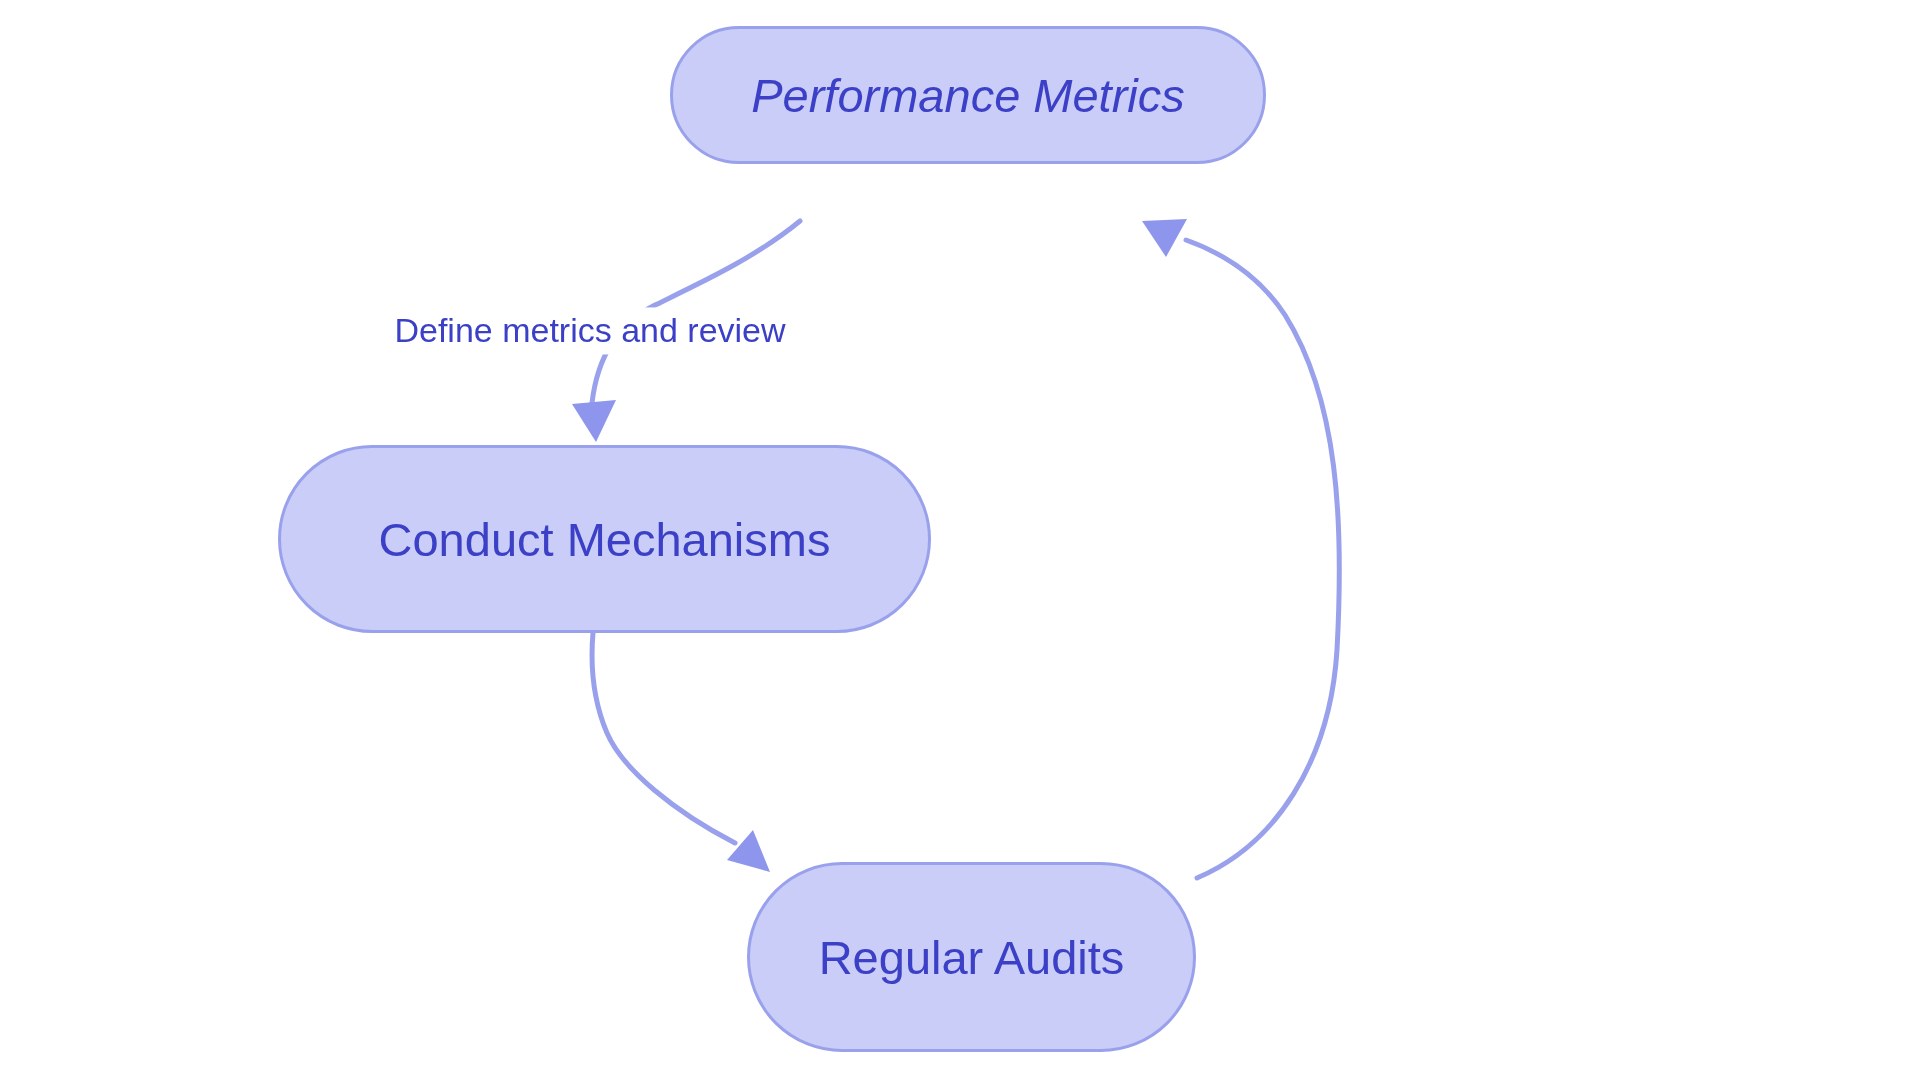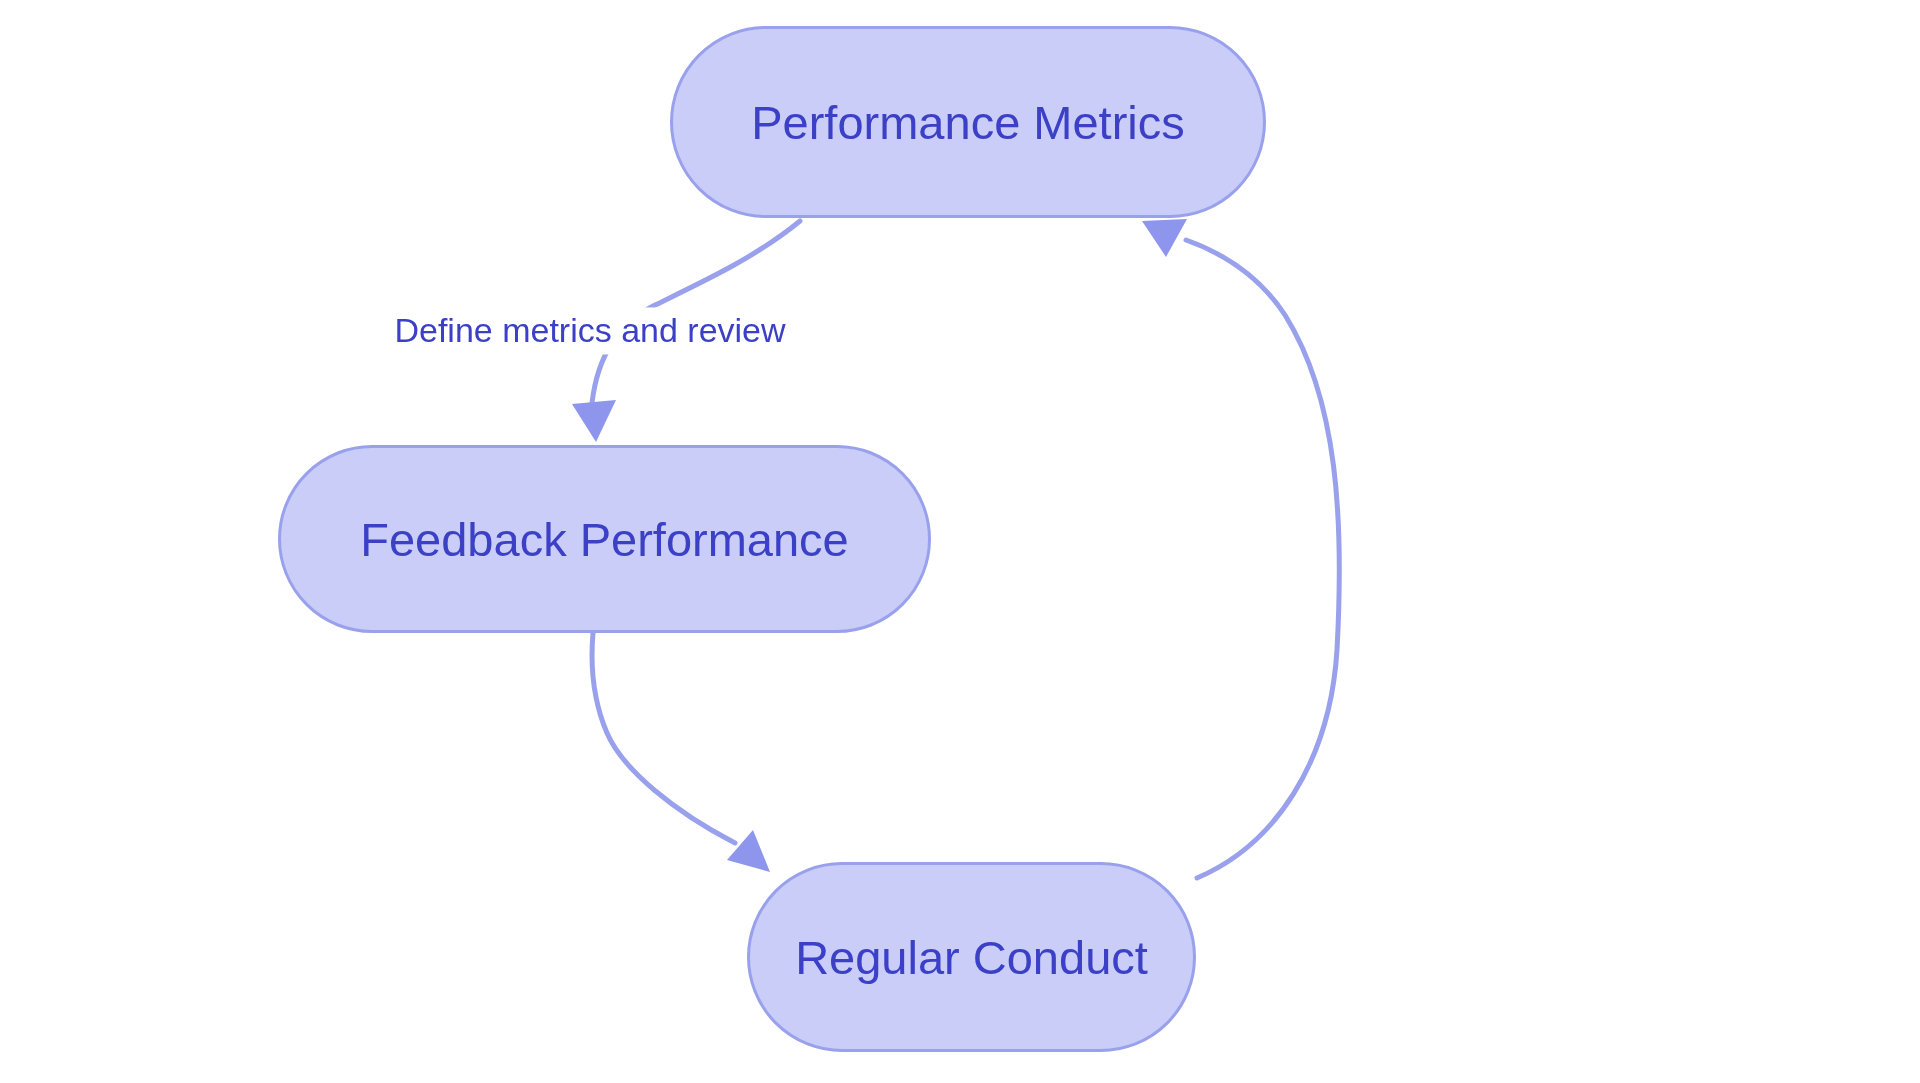--- a/index.html
+++ b/index.html
@@ -46,21 +46,21 @@
     justify-content:center;
     background:var(--node-fill);
     border:3.5px solid var(--node-border);
     border-radius:110px;
     box-sizing:border-box;
     color:var(--text);
     font-size:47px;
     line-height:1;
     white-space:nowrap;
   }
-  .node-performance{left:670px;top:26px;width:596px;height:192px;}
+  .node-performance{left:670px;top:26px;width:596px;height:138px;font-style:italic;}
   .node-feedback{left:278px;top:445px;width:653px;height:188px;}
   .node-audits{left:747px;top:862px;width:449px;height:190px;}
   .edge-label{
     position:absolute;
     z-index:2;
     transform:translate(-50%,-50%);
     background:var(--background);
     color:var(--text);
     font-size:34px;
     line-height:1.15;
@@ -86,24 +86,24 @@
 
     <path class="edge-path" d="M 1197 878 C 1275 845, 1330 762, 1337 650 C 1344 520, 1338 400, 1285 315 C 1262 280, 1228 255, 1186 240"></path>
     <polygon class="arrowhead" points="1142,221 1187,219 1166,257"></polygon>
   </svg>
 
   <div class="node node-performance">
     <span>Performance Metrics</span>
   </div>
 
   <div class="node node-feedback">
-    <span>Feedback Performance</span>
+    <span>Conduct Mechanisms</span>
   </div>
 
   <div class="node node-audits">
-    <span>Regular Conduct</span>
+    <span>Regular Audits</span>
   </div>
 
   <div class="edge-label label-define">Define metrics and review</div>
 
 
 
 </div>
 
 </body></html>

